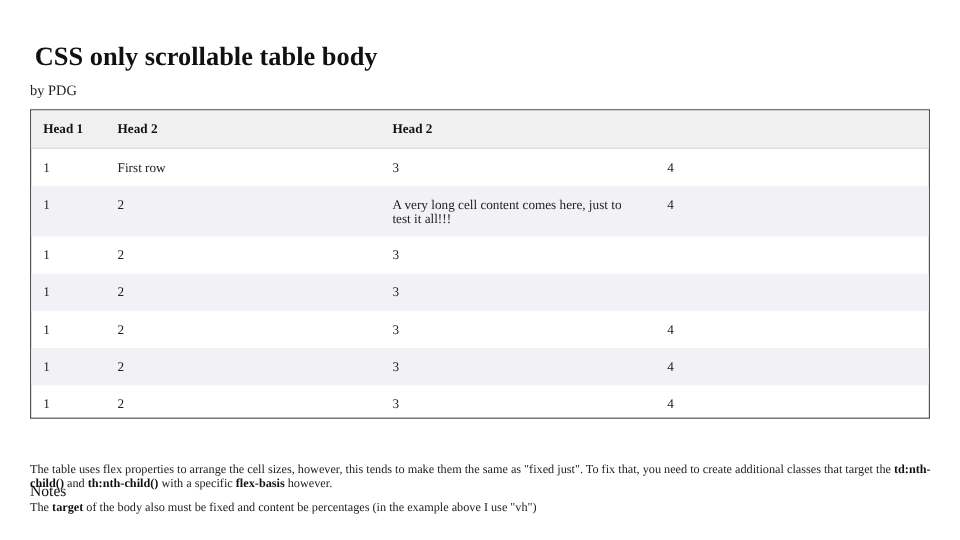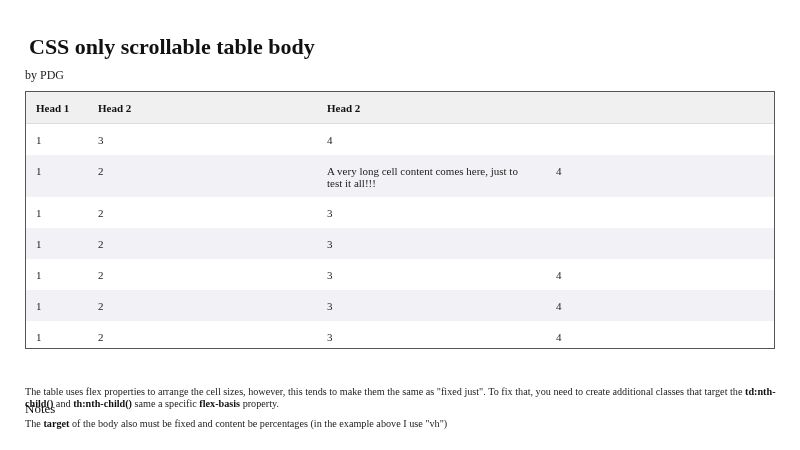--- a/index.html
+++ b/index.html
@@ -32,20 +32,21 @@
 
   <div class="table">
     <div class="thead">
       <div class="cell c1">Head 1</div>
       <div class="cell c2">Head 2</div>
       <div class="cell c3">Head 2</div>
     </div>
     <div class="tbody">
       <div class="row" style="height:31px">
         <div class="cell c1">1</div>
+        <div class="cell c2">First row</div>
         <div class="cell c3">3</div>
         <div class="cell c4">4</div>
       </div>
       <div class="row alt" style="height:42px">
         <div class="cell c1">1</div>
         <div class="cell c2">2</div>
         <div class="cell c3">A very long cell content comes here, just to test it all!!!</div>
         <div class="cell c4">4</div>
       </div>
       <div class="row" style="height:31px">
@@ -74,15 +75,15 @@
       <div class="row" style="height:31px">
         <div class="cell c1">1</div>
         <div class="cell c2">2</div>
         <div class="cell c3">3</div>
         <div class="cell c4">4</div>
       </div>
     </div>
   </div>
 
   <div class="notes-title">Notes</div>
-  <div class="para p1"><span>The table uses flex properties to arrange the cell sizes, however, this tends to make them the same as "fixed just". To fix that, you need to create additional classes that target the </span><b>td:nth-child()</b><span> and </span><b>th:nth-child()</b><span> same a specific </span><b>flex-basis</b><span> property.</span></div>
+  <div class="para p1"><span>The table uses flex properties to arrange the cell sizes, however, this tends to make them the same as "fixed just". To fix that, you need to create additional classes that target the </span><b>td:nth-child()</b><span> and </span><b>th:nth-child()</b><span> with a specific </span><b>flex-basis</b><span> however.</span></div>
   <div class="para p2"><span>The </span><b>target</b><span> of the body also must be fixed and content be percentages (in the example above I use "vh")</span></div>
 </div>
 
 </body></html>

